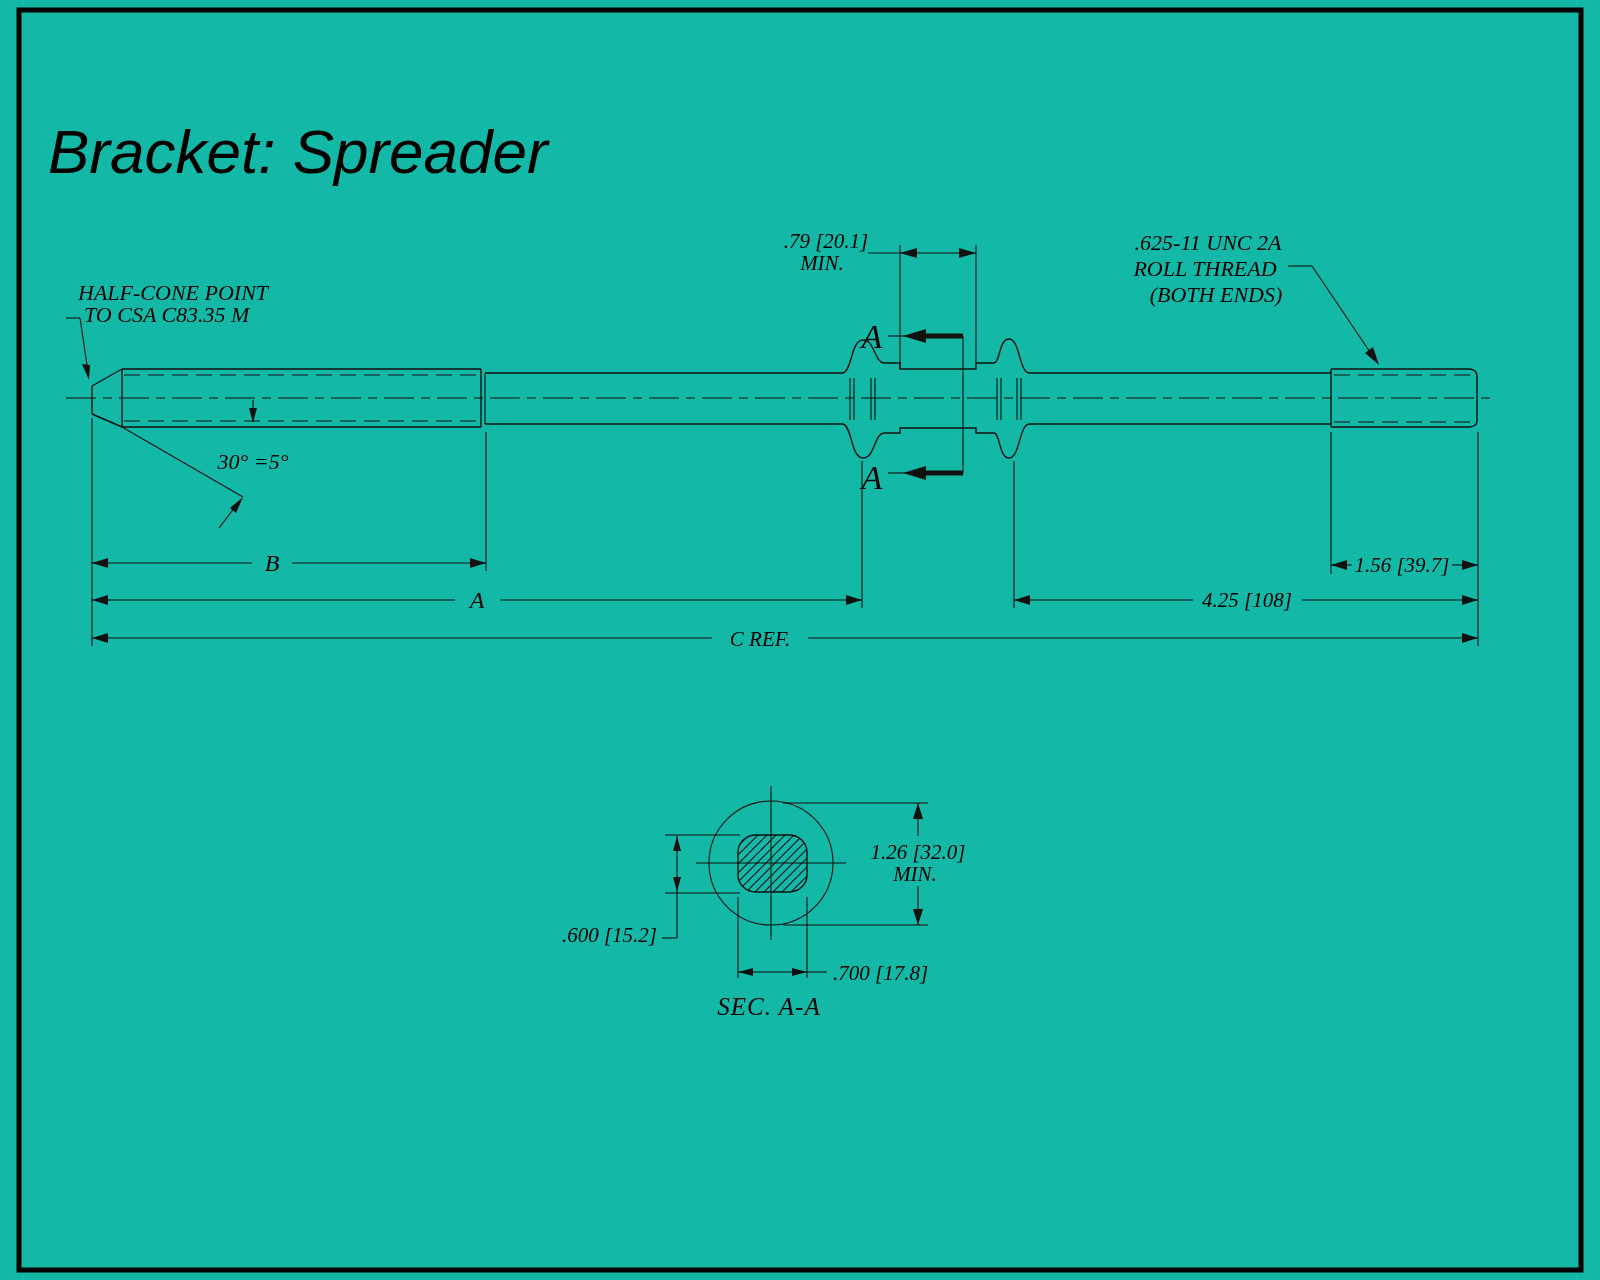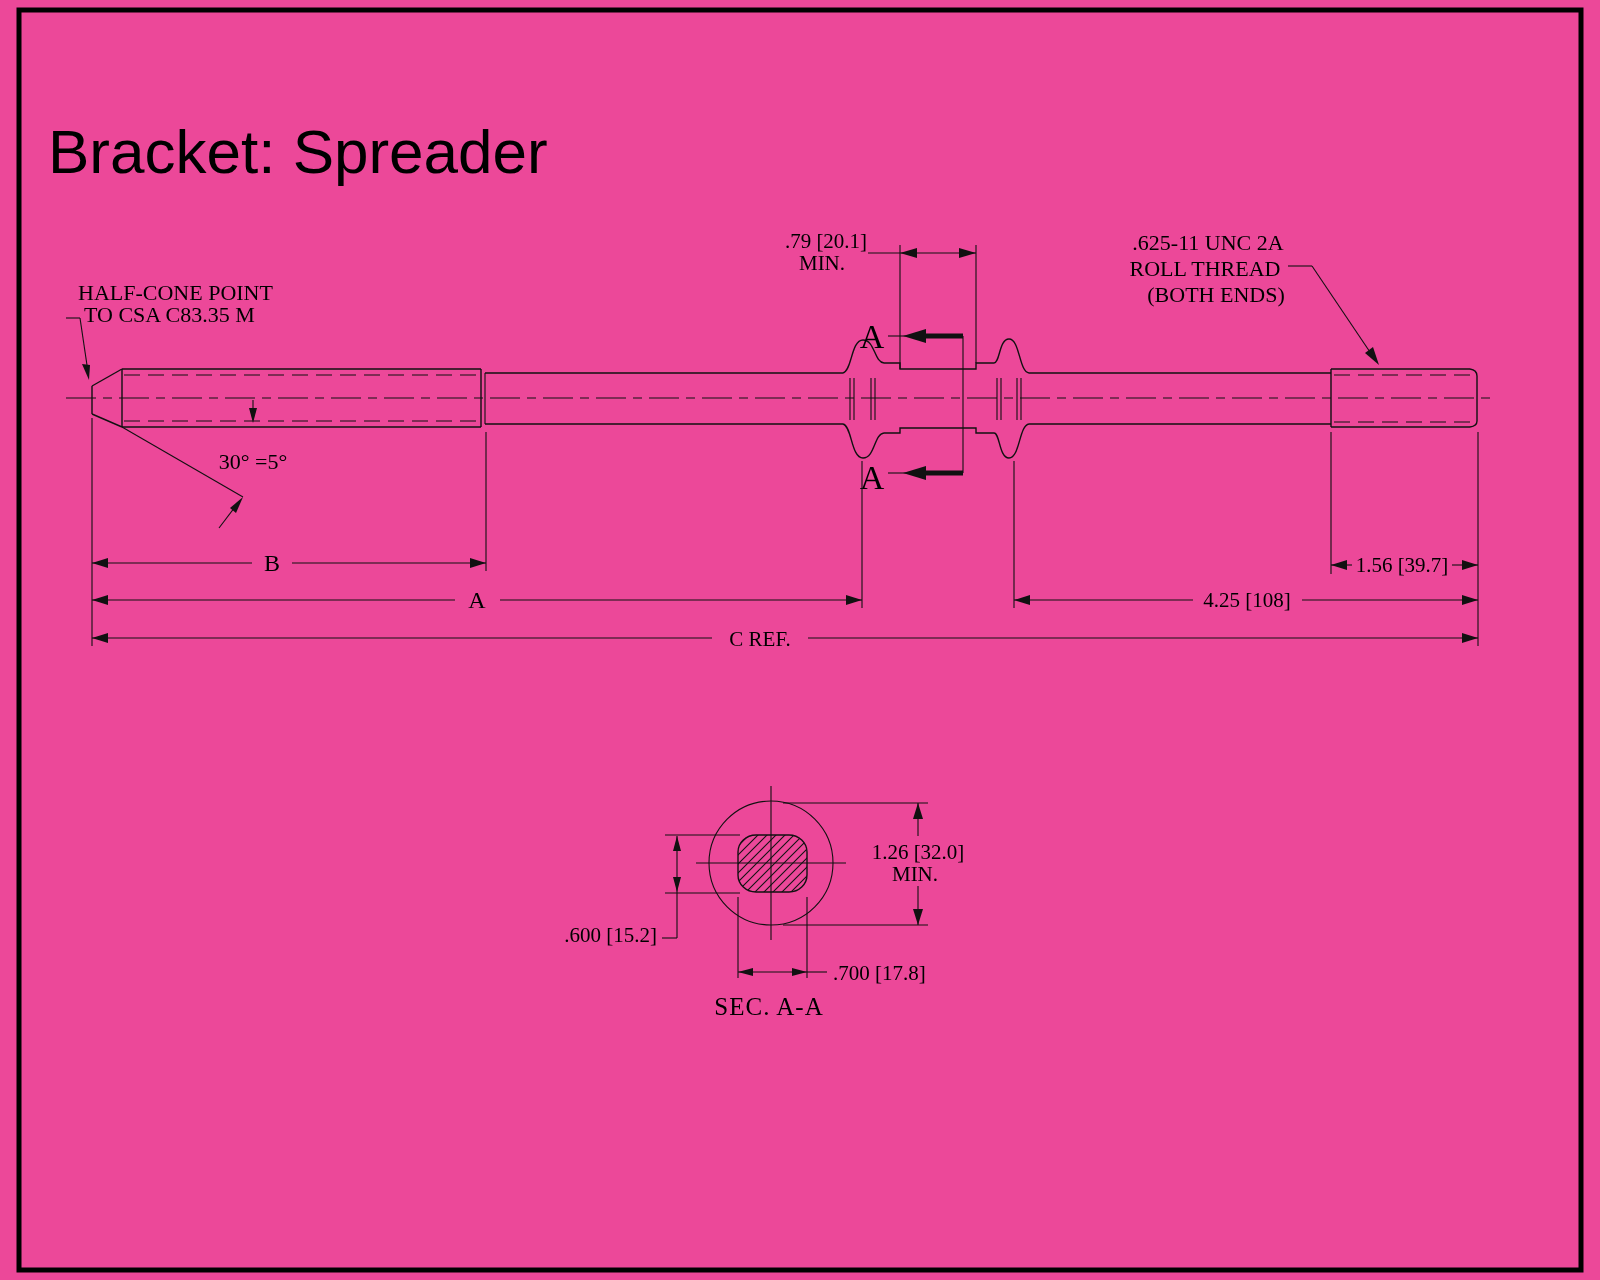--- a/index.html
+++ b/index.html
@@ -1,16 +1,16 @@
 <!DOCTYPE html>
 <html><head>
 <meta charset="utf-8">
 <style>
   html,body{margin:0;padding:0;background:#ffffff;}
-  .page{position:relative;width:1600px;height:1280px;background:#ec4899;overflow:hidden;}
+  .page{position:relative;width:1600px;height:1280px;background:#14b8a6;overflow:hidden;font-style:italic;}
   svg{display:block;}
   text{fill:#000;}
   .t-title{font-family:"Liberation Sans",sans-serif;font-size:62px;fill:#000;}
   .t-note{font-family:"Liberation Serif",serif;font-size:22px;}
   .t-dim{font-family:"Liberation Serif",serif;font-size:21px;}
   .t-letter{font-family:"Liberation Serif",serif;font-size:24px;}
   .t-section{font-family:"Liberation Serif",serif;font-size:34px;}
   .t-seclabel{font-family:"Liberation Serif",serif;font-size:25px;letter-spacing:1px;}
   .ln{stroke:#111;stroke-width:1.4;fill:none;}
   .ln-thin{stroke:#111;stroke-width:1.1;fill:none;}

